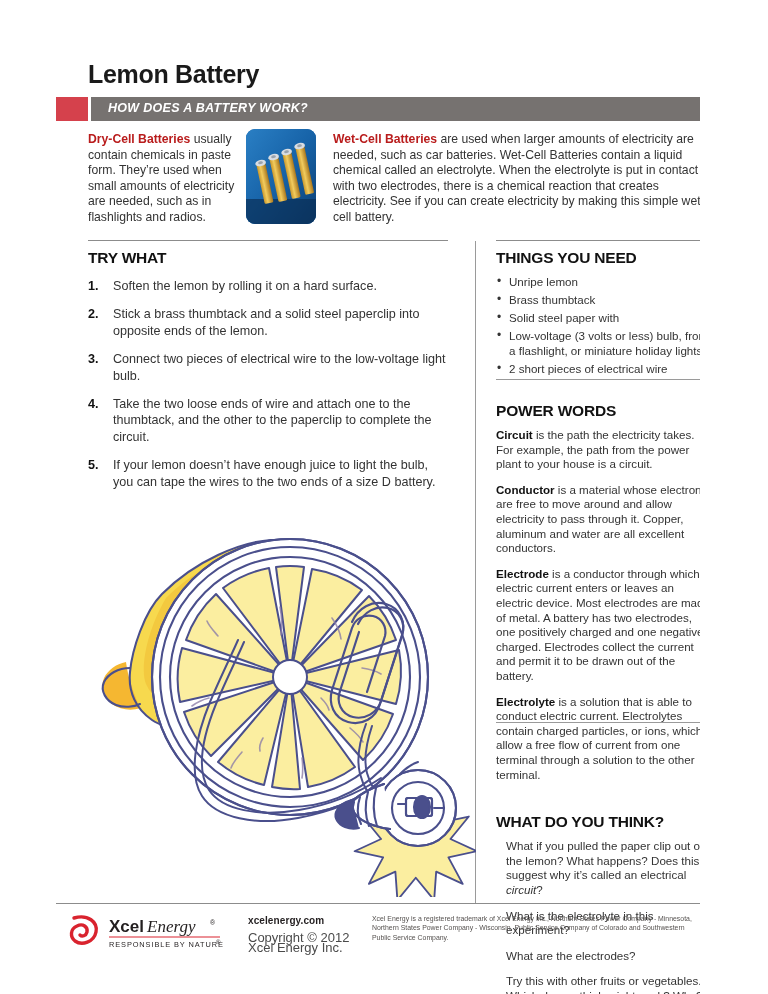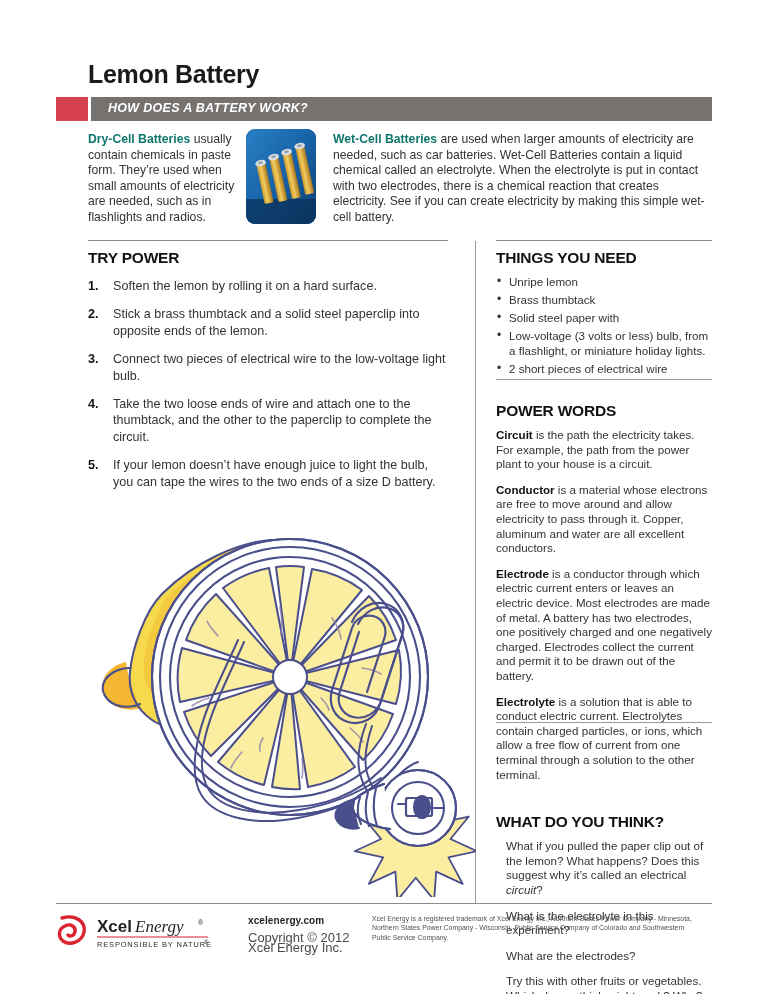--- a/index.html
+++ b/index.html
@@ -12,21 +12,20 @@
     font-family: "Liberation Sans", sans-serif;
     color: #231f20;
     -webkit-font-smoothing: antialiased;
   }
   #page {
     position: relative;
     width: 700px;
     height: 994px;
     background: #ffffff;
     overflow: hidden;
-    padding-left: 32px;
   }
 
   
   .page-title {
     position: absolute;
     left: 88px;
     top: 60px;
     font-size: 25px;
     font-weight: bold;
     letter-spacing: -0.3px;
@@ -96,21 +95,21 @@
   }
   .intro-col-right {
     position: absolute;
     left: 245px;
     top: 0;
     width: 379px;
     font-size: 12.2px;
     line-height: 15.6px;
     color: #333333;
   }
-  .intro b { color: #0f766e; }
+  .intro b { color: #b91c1c; }
 
   
   .rule {
     position: absolute;
     background: #9a9a9a;
     height: 1px;
   }
   .vrule {
     position: absolute;
     background: #9a9a9a;
@@ -205,21 +204,21 @@
   
   .footer {
     position: absolute;
     left: 56px;
     top: 903px;
     width: 656px;
     height: 58px;
   }
   .footer-logo {
     position: absolute;
-    left: 0;
+    left: 12px;
     top: 9px;
     width: 166px;
     height: 40px;
   }
   .footer-site {
     position: absolute;
     left: 192px;
     top: 12px;
     width: 116px;
     font-size: 10px;
@@ -312,21 +311,21 @@
   </div>
 
   <div class="rule rule-thick" style="left:88px; top:240px; width:360px;"></div>
   <div class="rule rule-thick" style="left:496px; top:240px; width:216px;"></div>
   <div class="vrule" style="left:475px; top:241px; height:662px;"></div>
   <div class="rule" style="left:496px; top:379px; width:216px;"></div>
   <div class="rule" style="left:496px; top:722px; width:216px;"></div>
   <div class="rule rule-thick" style="left:56px; top:903px; width:656px;"></div>
 
   <div class="left-col">
-    <div class="h2">TRY POWER</div>
+    <div class="h2">TRY WHAT</div>
 
     <div class="step">
       <span class="step-num">1.</span>
       <span>Soften the lemon by rolling it on a hard surface.</span>
     </div>
     <div class="step">
       <span class="step-num">2.</span>
       <span>Stick a brass thumbtack and a solid steel paperclip into opposite ends of the lemon.</span>
     </div>
     <div class="step">

